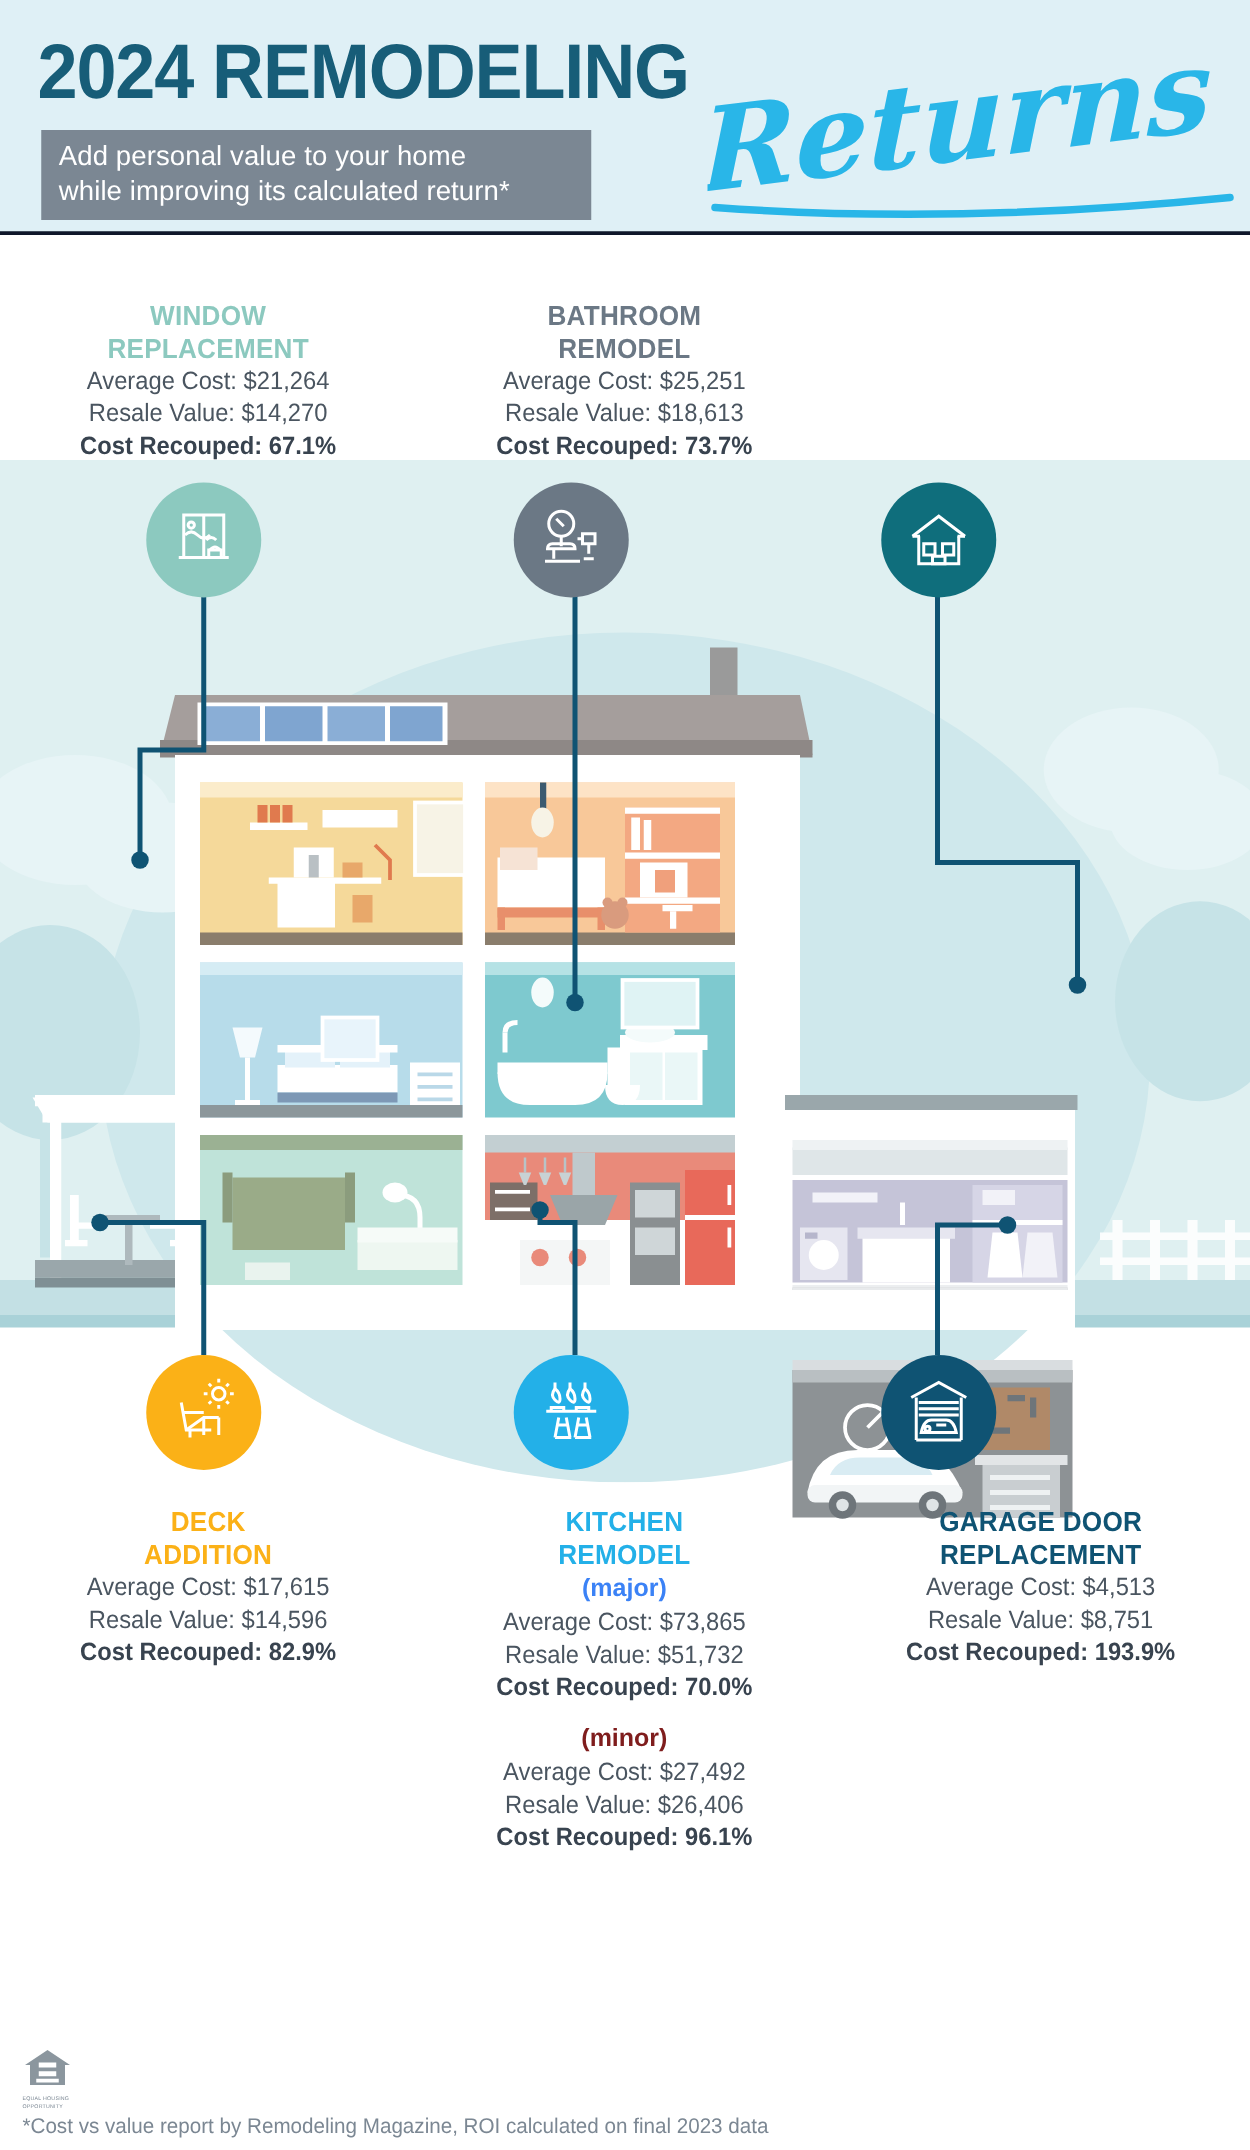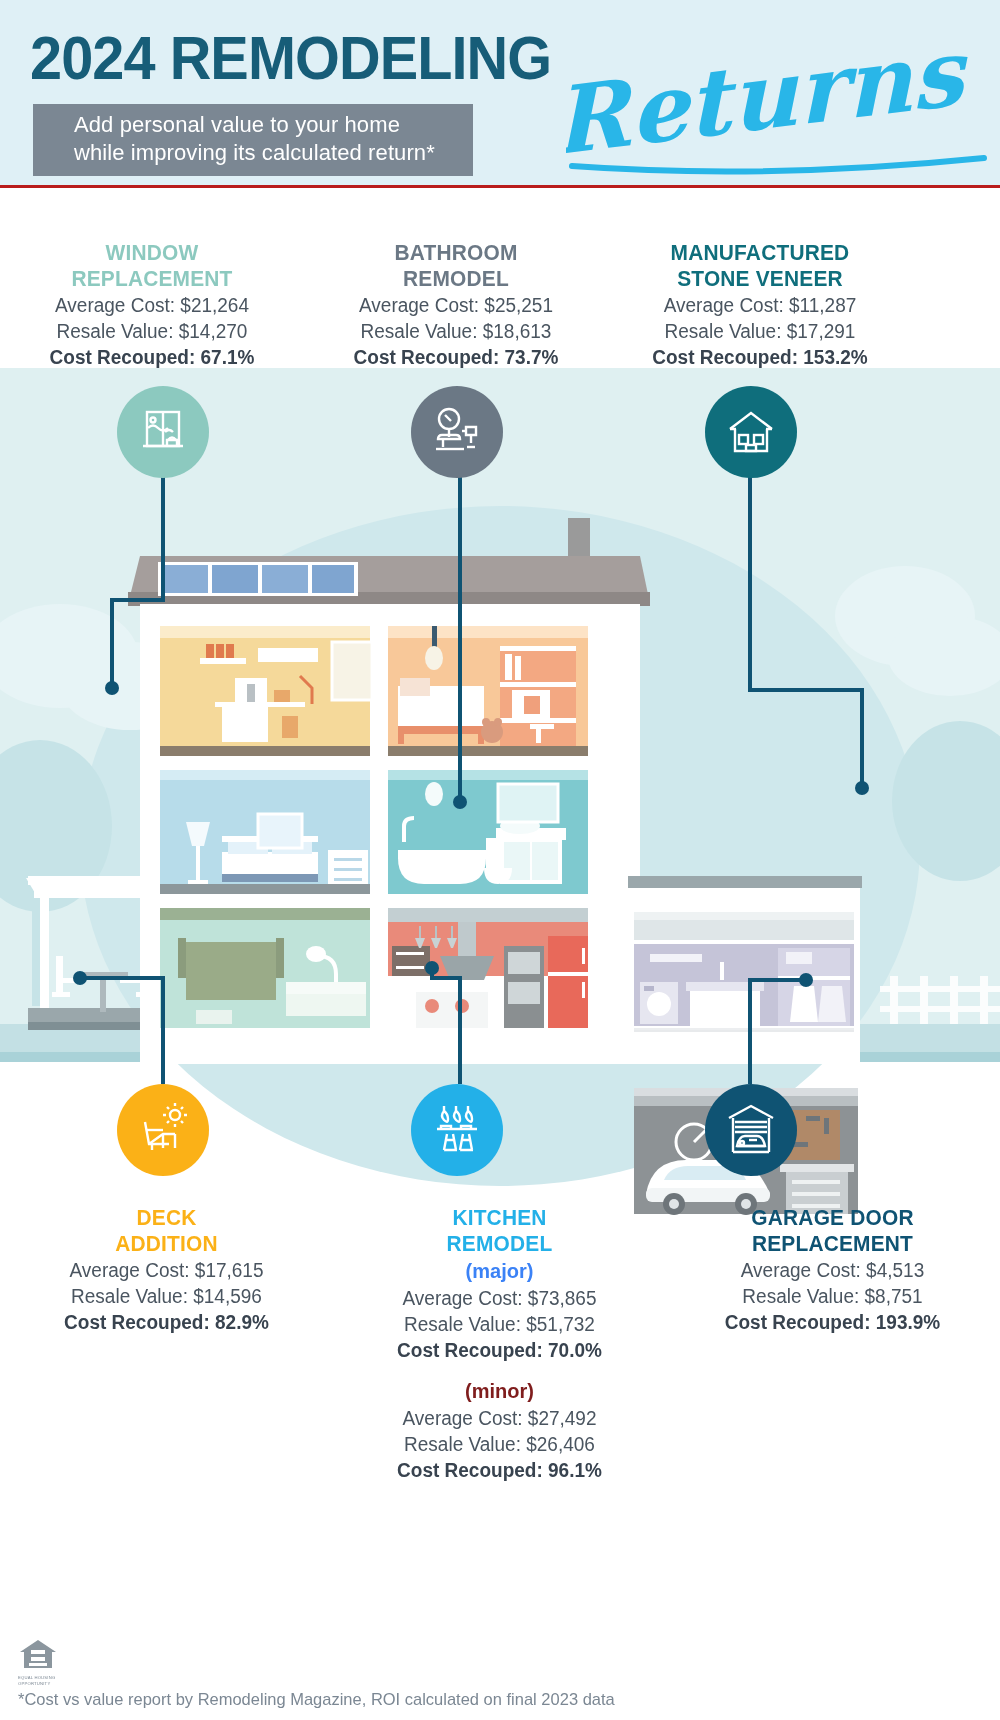--- a/index.html
+++ b/index.html
@@ -10,21 +10,21 @@
     position: relative;
     overflow: hidden;
   }
 
   
   .header {
     position: absolute;
     left: 0; top: 0;
     width: 1000px; height: 188px;
     background: #dff0f6;
-    border-bottom: 3px solid #b91c1c;
+    border-bottom: 3px solid #0f172a;
     overflow: hidden;
   }
   .title-main {
     position: absolute;
     left: 30px; top: 22px;
     font-size: 62px;
     font-weight: bold;
     letter-spacing: -1px;
     color: #175d78;
     white-space: nowrap;
@@ -40,21 +40,20 @@
     padding: 7px 14px 9px 14px;
     width: 440px;
   }
   .subtitle-box span {
     display: block;
     color: #ffffff;
     font-size: 22px;
     line-height: 28px;
     font-family: "Liberation Sans", sans-serif;
     letter-spacing: 0.1px;
-    margin-left: 27px;
   }
 
   
   .labels-top {
     position: absolute;
     left: 0; top: 240px;
     width: 912px;
     display: flex;
   }
   .col { width: 333px; text-align: center; }
@@ -500,29 +499,20 @@
   </div>
   <div class="col">
     <div class="cat-title" style="color:#6b7885;">
       <div>BATHROOM</div>
       <div>REMODEL</div>
     </div>
     <div class="cat-line">Average Cost: $25,251</div>
     <div class="cat-line">Resale Value: $18,613</div>
     <div class="cat-line bold">Cost Recouped: 73.7%</div>
   </div>
-  <div class="col">
-    <div class="cat-title" style="color:#0f6e7c;">
-      <div>MANUFACTURED</div>
-      <div>STONE VENEER</div>
-    </div>
-    <div class="cat-line">Average Cost: $11,287</div>
-    <div class="cat-line">Resale Value: $17,291</div>
-    <div class="cat-line bold">Cost Recouped: 153.2%</div>
-  </div>
 </div>
 
 <div class="icon-circle" style="left:117px; top:386px; background:#8cc9bf;">
   <svg width="52" height="52" viewBox="0 0 52 52" fill="none" stroke="#ffffff" stroke-width="2.4">
     <rect x="10" y="6" width="32" height="34"></rect>
     <path d="M26 6 v34"></path>
     <path d="M6 40 h40"></path>
     <circle cx="16" cy="14" r="2.5"></circle>
     <path d="M11 22 q5 -5 10 0 t10 0"></path>
     <path d="M28 26 q4 -4 8 0"></path>

